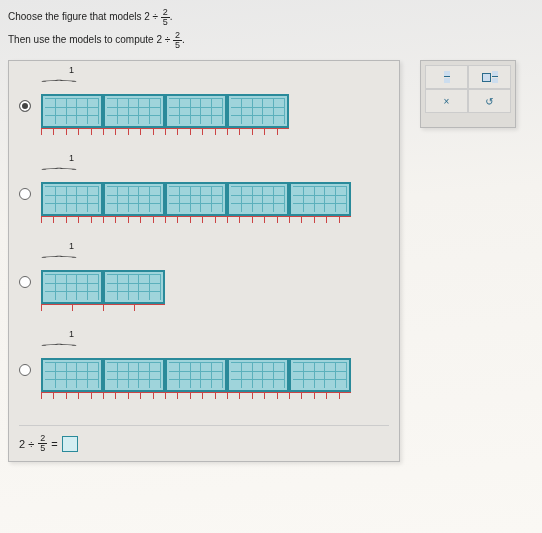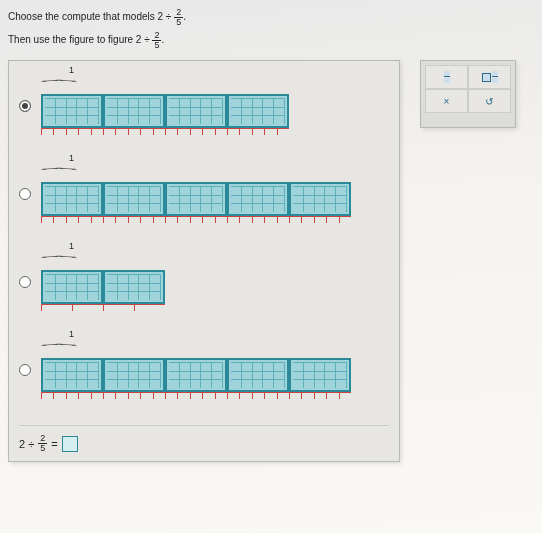--- a/index.html
+++ b/index.html
@@ -29,26 +29,26 @@
 .tc .mf{display:inline-block;text-align:center;line-height:1;font-size:8px}
 .tc .mf .t{border-bottom:1px solid #2a6a8a;width:6px;height:5px;background:#cde}
 .tc .mf .b{width:6px;height:5px;background:#cde;margin-top:1px}
 .tc .mix{display:flex;align-items:center;gap:1px}
 .tc .sq{width:7px;height:7px;background:#cde;border:1px solid #2a6a8a}
 </style>
 </head>
 <body>
 
 <div class="q">
-  <span>Choose the compute that models </span>
+  <span>Choose the figure that models </span>
   <span>2 ÷ </span>
   <span class="frac"><div class="n">2</div><div class="d">5</div></span>.
 </div>
 <div class="q">
-  <span>Then use the figure to figure </span>
+  <span>Then use the models to compute </span>
   <span>2 ÷ </span>
   <span class="frac"><div class="n">2</div><div class="d">5</div></span>.
 </div>
 
 <div class="main">
 <div class="panel">
   <div id="opts">
         <div class="opt">
           <div class="rb sel"></div>
           <div class="fig"><div class="blab">1</div><div class="brace">⏞</div><div class="bars">

